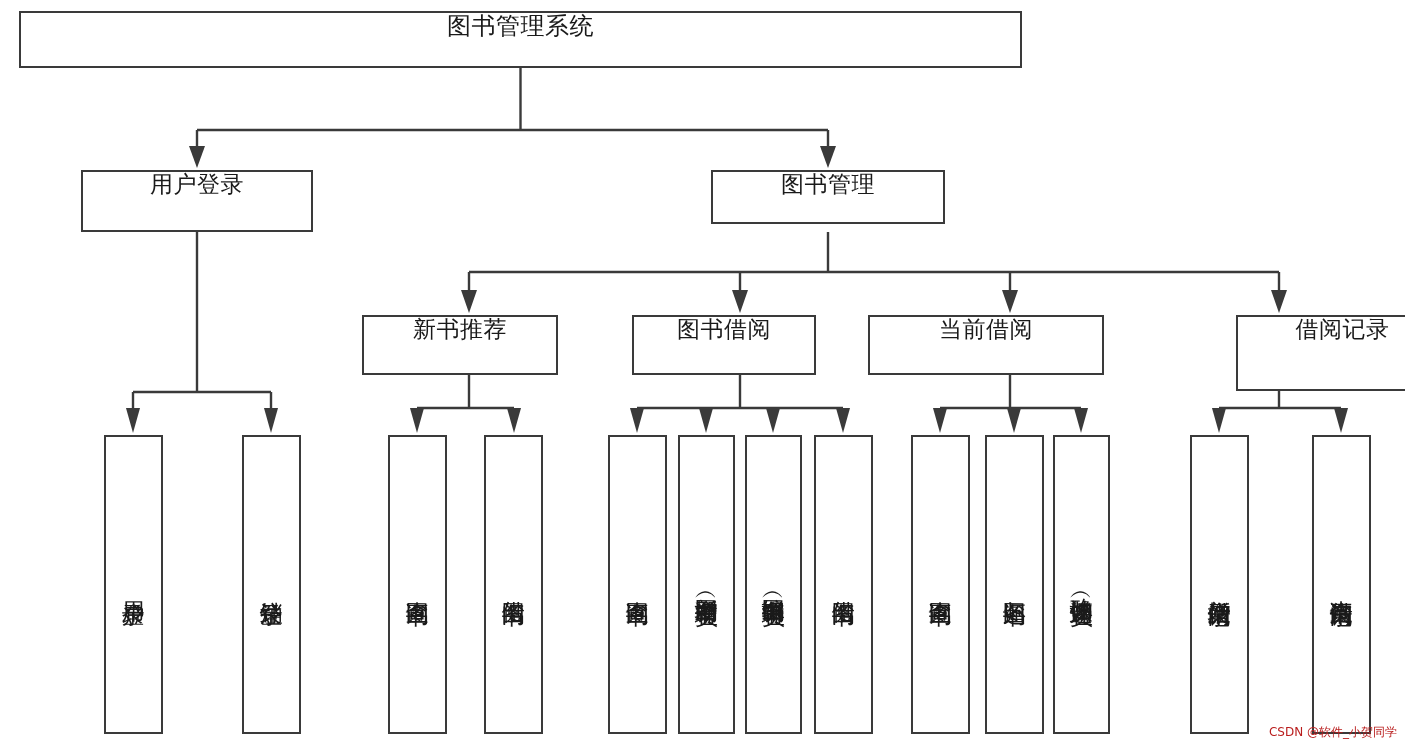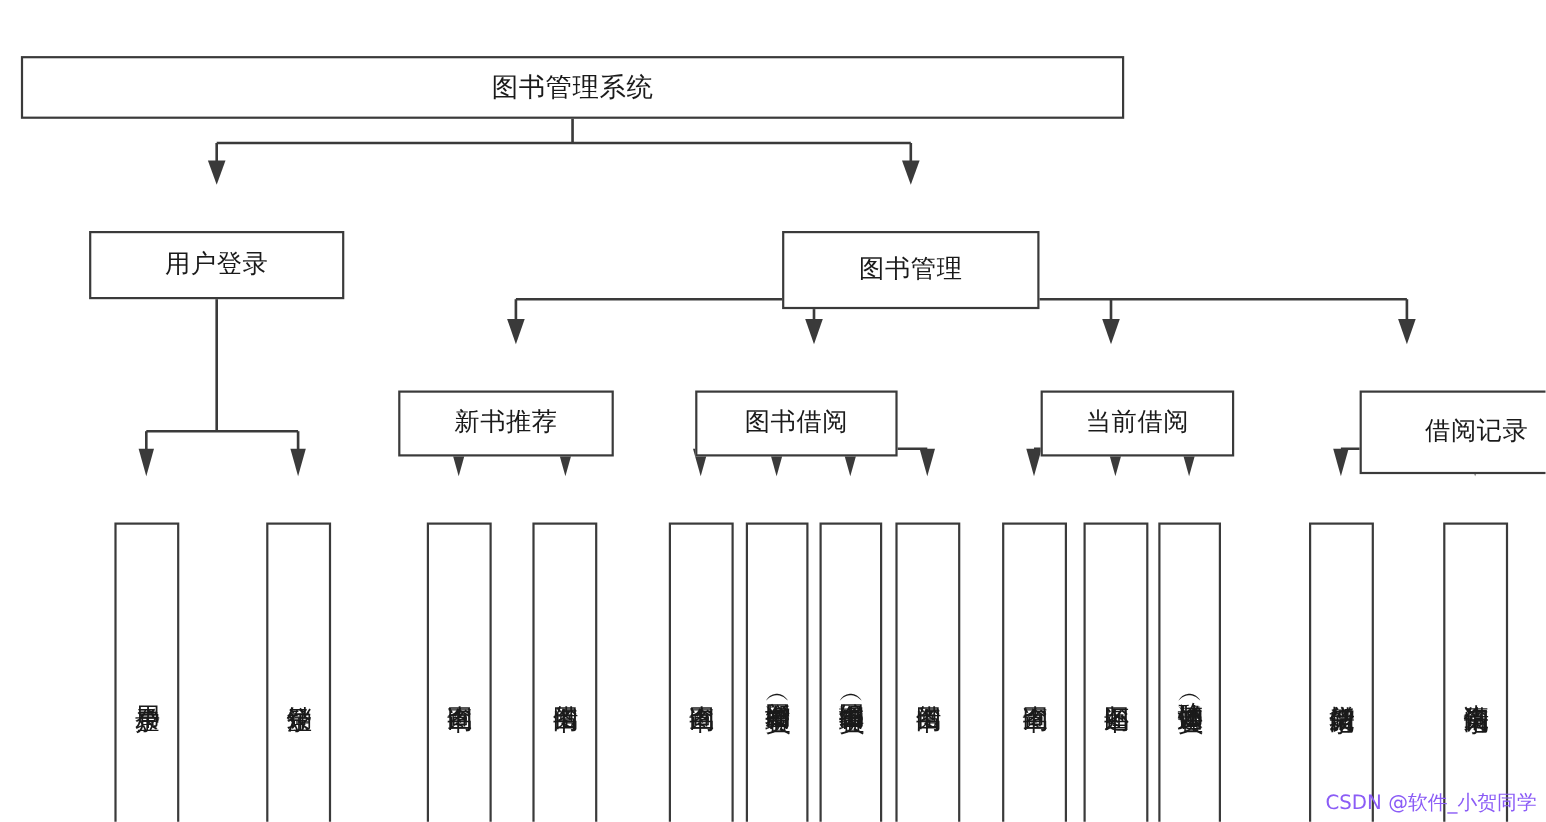--- a/index.html
+++ b/index.html
@@ -19,24 +19,22 @@
     left: 0; top: 0;
     width: 1405px;
     height: 747px;
   }
   .node-box {
     position: absolute;
     box-sizing: border-box;
     background: #ffffff;
     border: 2px solid #3a3a3a;
     display: flex;
-    align-items: center;
     justify-content: center;
     overflow: hidden;
-    margin-top: 40px;
   }
   .node-label {
     color: #1a1a1a;
     line-height: 1.12;
     text-align: center;
     white-space: nowrap;
   }
   .h-label {
     font-size: 23px;
     letter-spacing: 0.5px;
@@ -61,22 +59,22 @@
     stroke-width: 2.4;
     fill: none;
   }
   .arrow-head {
     fill: #3a3a3a;
   }
   #watermark {
     position: absolute;
     right: 8px;
     bottom: 6px;
-    font-size: 18px;
-    color: #8b5cf6;
+    font-size: 12px;
+    color: #b91c1c;
     white-space: nowrap;
     font-family: "DejaVu Sans", "Liberation Sans", sans-serif;
   }
 </style>
 </head>
 <body>
 
 <div id="diagram-root">
 
   <svg class="connectors" viewBox="0 0 1405 747" xmlns="http://www.w3.org/2000/svg">
@@ -132,31 +130,31 @@
     <polygon class="arrow-head" points="1334,408 1348,408 1341,433"></polygon>
   </svg>
 
   <div class="node-box root-box" style="left:19px; top:11px; width:1003px; height:57px;">
     <span class="node-label h-label">图书管理系统</span>
   </div>
 
   <div class="node-box" style="left:81px; top:170px; width:232px; height:62px;">
     <span class="node-label h-label">用户登录</span>
   </div>
-  <div class="node-box" style="left:711px; top:170px; width:234px; height:71px;">
+  <div class="node-box" style="left:711px; top:170px; width:234px; height:54px;">
     <span class="node-label h-label">图书管理</span>
   </div>
 
   <div class="node-box" style="left:362px; top:315px; width:196px; height:60px;">
     <span class="node-label h-label">新书推荐</span>
   </div>
   <div class="node-box" style="left:632px; top:315px; width:184px; height:60px;">
     <span class="node-label h-label">图书借阅</span>
   </div>
-  <div class="node-box" style="left:946px; top:315px; width:176px; height:60px;">
+  <div class="node-box" style="left:868px; top:315px; width:236px; height:60px;">
     <span class="node-label h-label">当前借阅</span>
   </div>
   <div class="node-box" style="left:1236px; top:315px; width:213px; height:76px;">
     <span class="node-label h-label">借阅记录</span>
   </div>
 
   <div class="node-box" style="left:104px; top:435px; width:59px; height:299px;">
     <span class="node-label v-label">用户登录</span>
   </div>
   <div class="node-box" style="left:242px; top:435px; width:59px; height:299px;">

